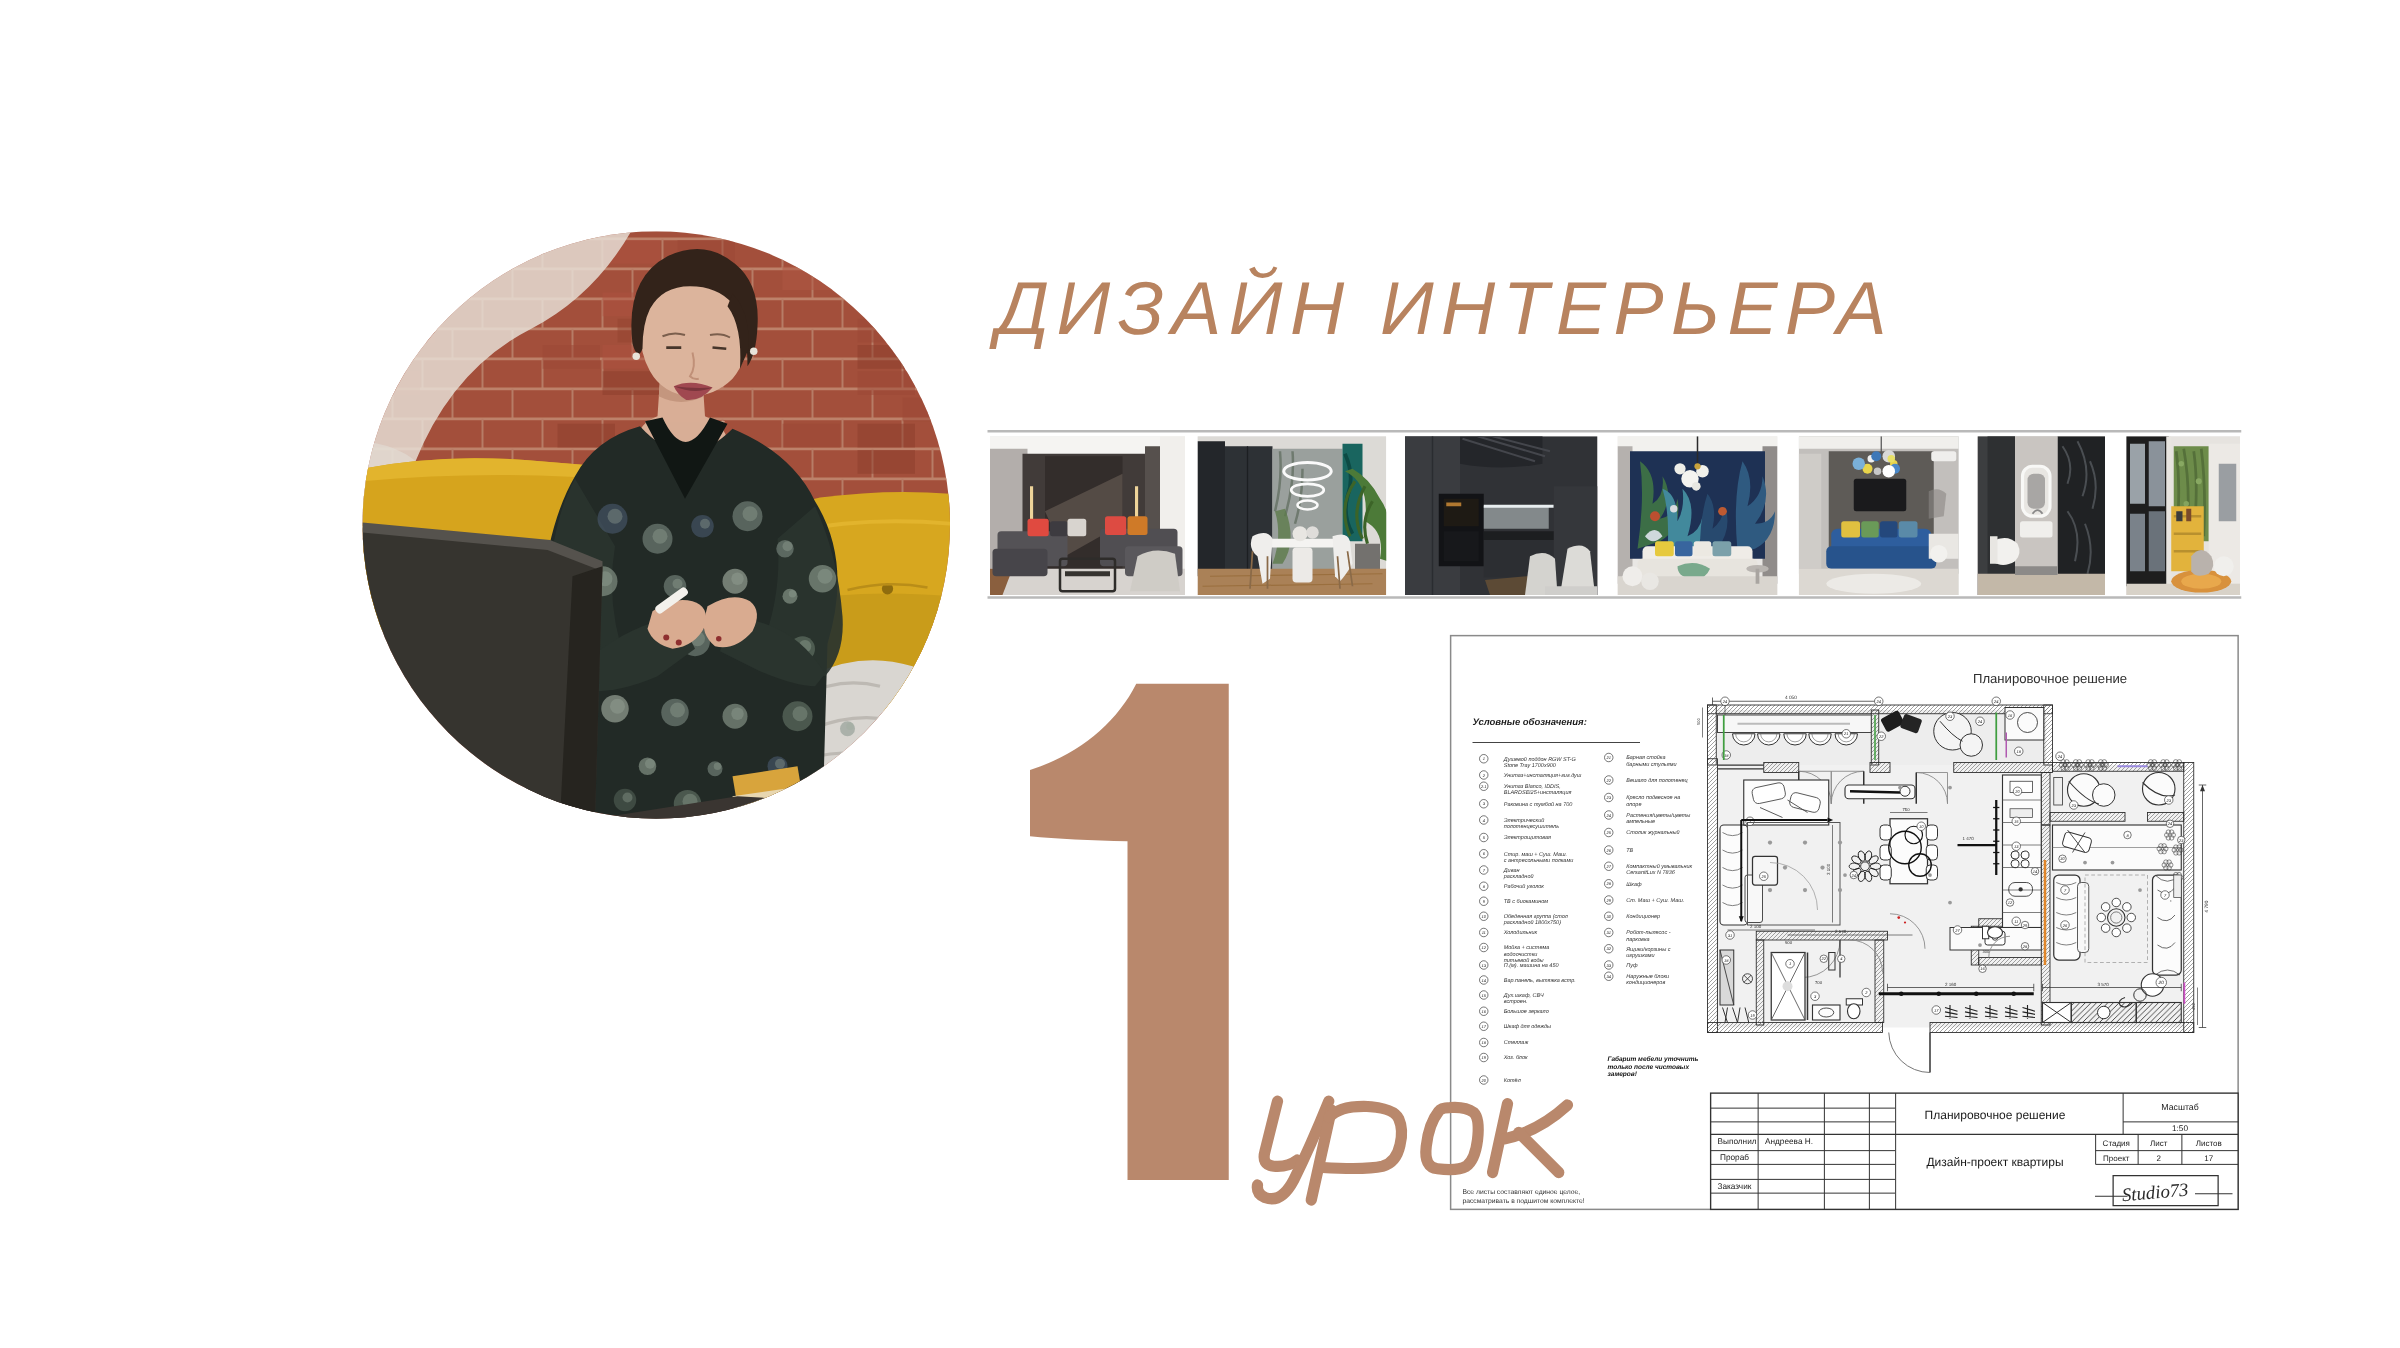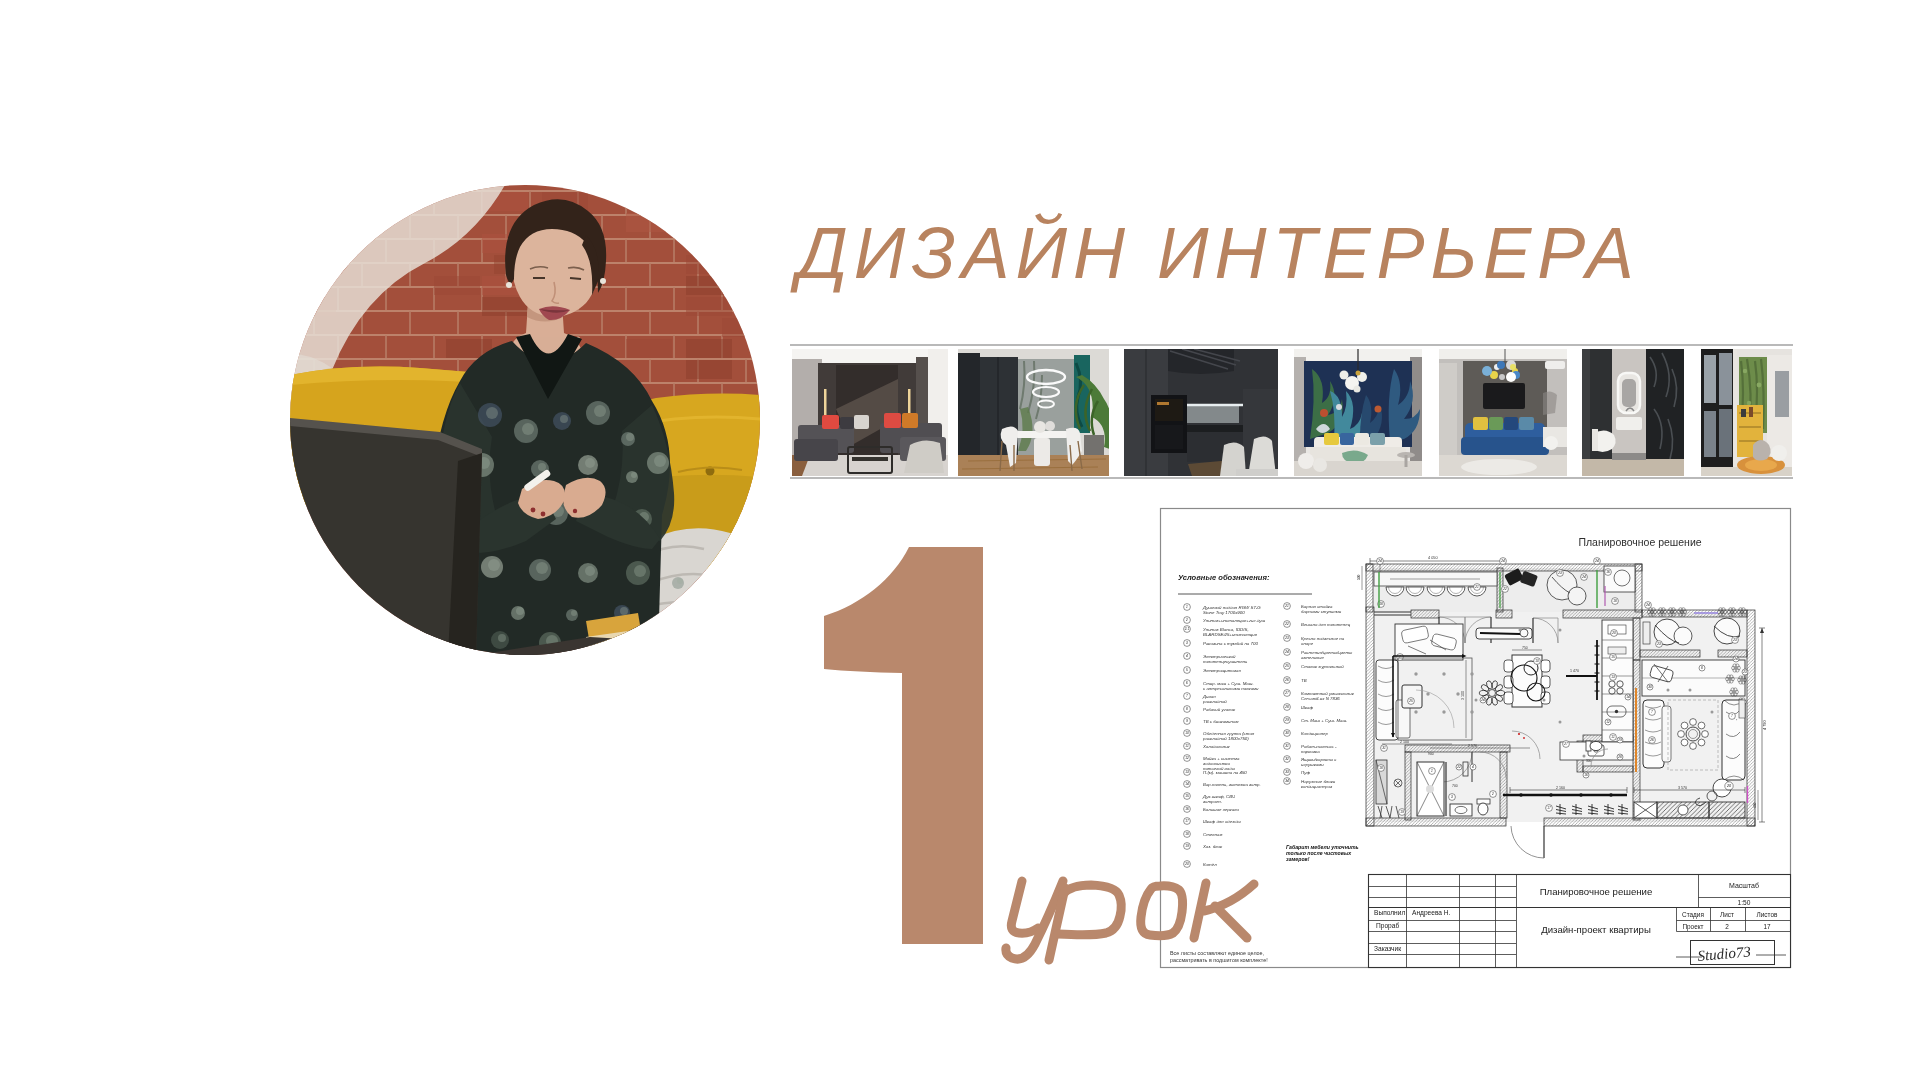--- a/index.html
+++ b/index.html
@@ -382,21 +382,21 @@
       </g>
       <path d="M0,237 L150,251 L192,268 L186,470 L0,470 Z" fill="#36342f"></path>
       <path d="M0,233 L150,247 L192,264 L192,272 L148,255 L0,241 Z" fill="#55524d"></path>
       <path d="M192,268 L186,470 L158,470 L168,276 Z" fill="#26241f"></path>
       <path d="M296,436 L348,428 L352,452 L300,460 Z" fill="#d8a43c"></path>
       <path d="M296,452 L352,444 L352,458 L298,462 Z" fill="#e8d7b0"></path>
       <path d="M186,470 L300,452 L470,462 L470,470 Z" fill="#3a3531"></path>
     </g>
   </svg>
 
-<div class="abs" style="left:797px;top:212px;font-size:72px;font-style:italic;color:#b8835f;letter-spacing:6px;white-space:nowrap">ДИЗАЙН ИНТЕРЬЕРА</div>
+<div class="abs" style="left:797px;top:212px;font-size:60px;font-style:italic;color:#b8835f;letter-spacing:6px;white-space:nowrap">ДИЗАЙН ИНТЕРЬЕРА</div>
 <div class="abs" style="left:790px;top:344px;width:1003px;height:1.6px;background:#b9b9b9"></div>
 <div class="abs" style="left:790px;top:477px;width:1003px;height:1.6px;background:#b9b9b9"></div>
 <svg class="abs" style="left:792px;top:349px" width="156" height="127" viewBox="0 0 156 127">
     <rect x="0" y="0" width="156" height="127" fill="#e9e7e4"></rect>
     <rect x="0" y="0" width="156" height="18" fill="#f5f4f2"></rect>
     <rect x="0" y="10" width="30" height="100" fill="#b3aeab"></rect>
     <rect x="26" y="14" width="100" height="96" fill="#413b39"></rect>
     <rect x="44" y="16" width="62" height="92" fill="#332d2b"></rect>
     <path d="M44,60 L106,30 L106,70 L60,96 Z" fill="#6b5f57" opacity="0.6"></path>
     <rect x="124" y="8" width="14" height="104" fill="#56504d"></rect>

